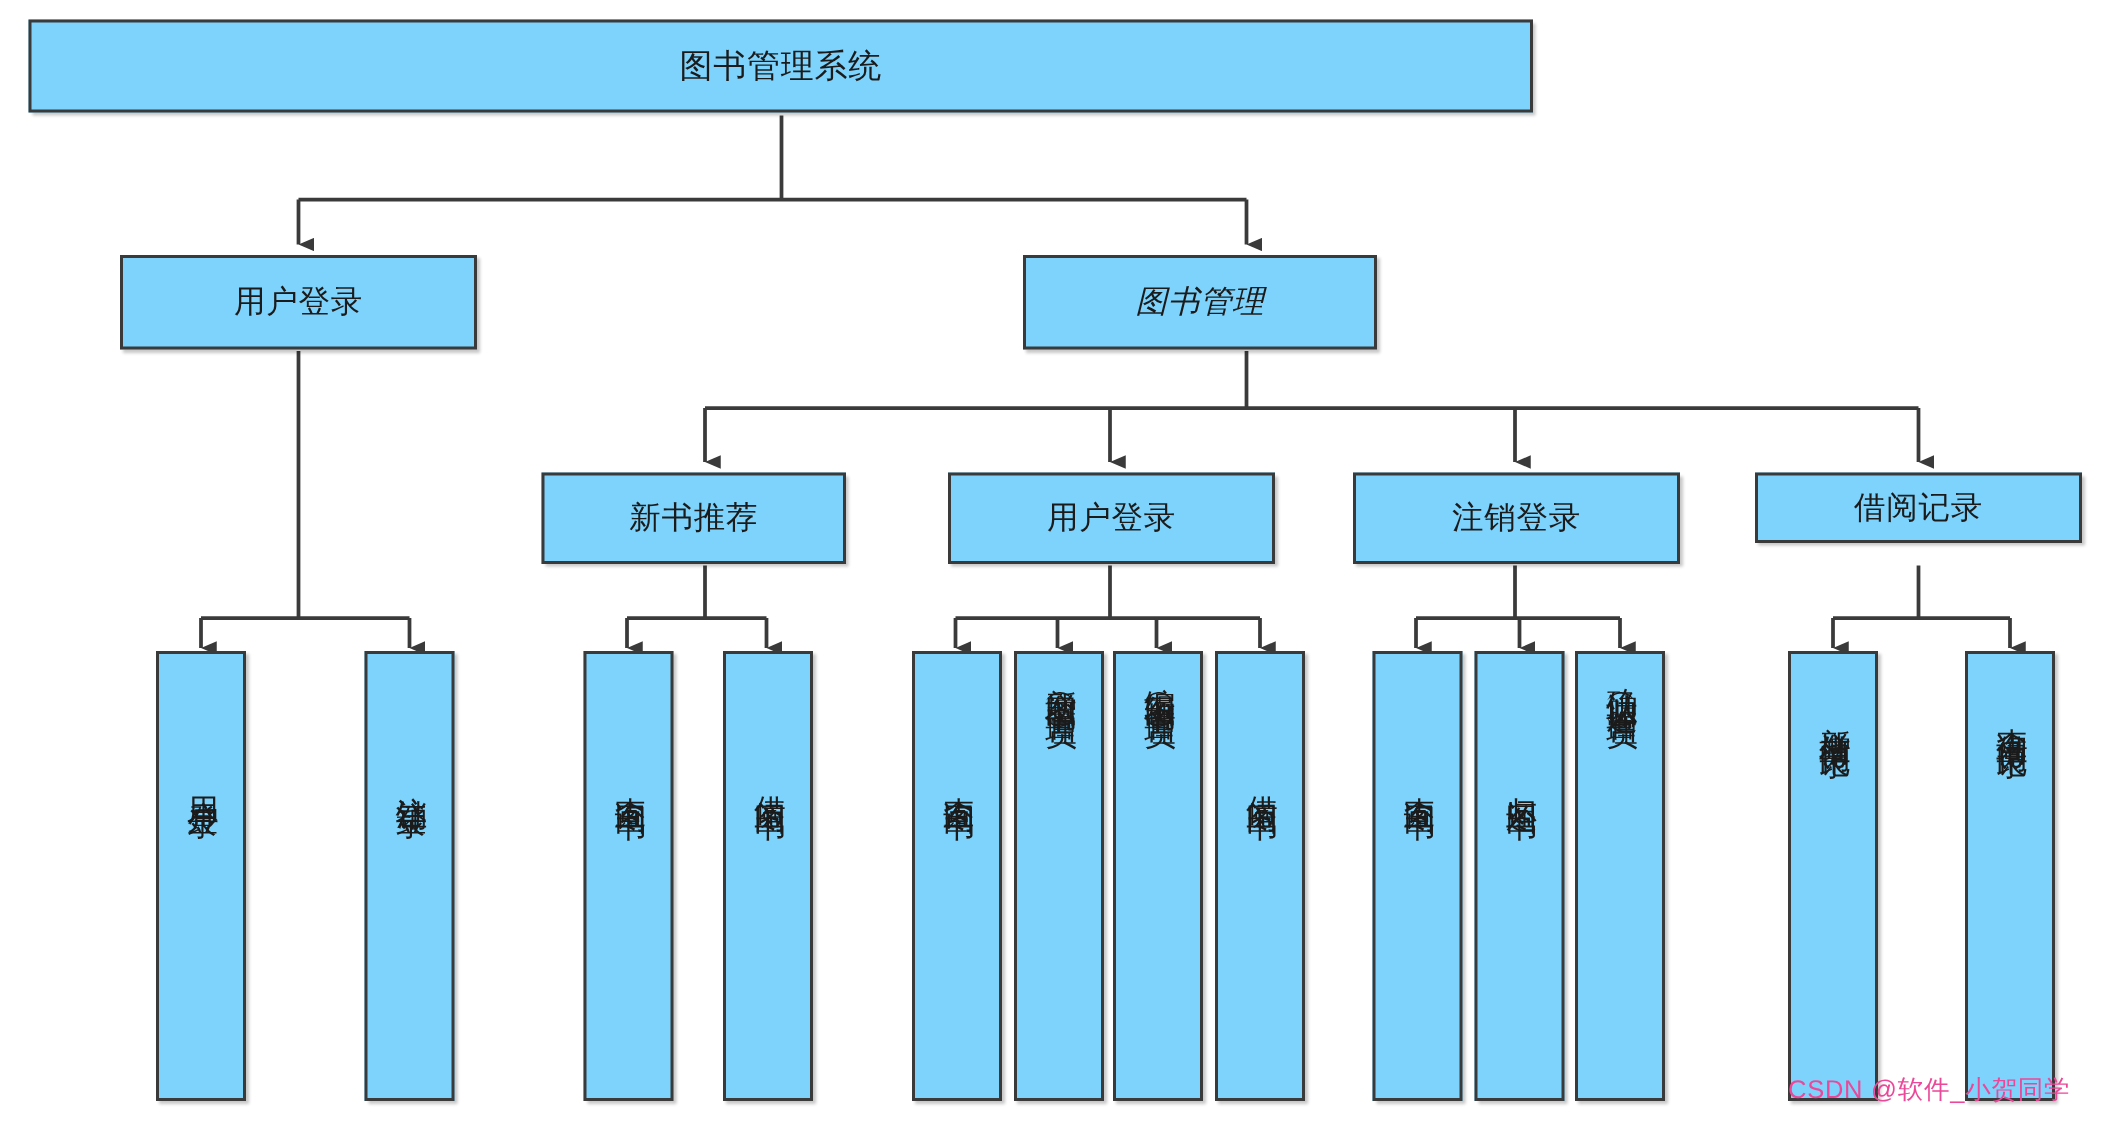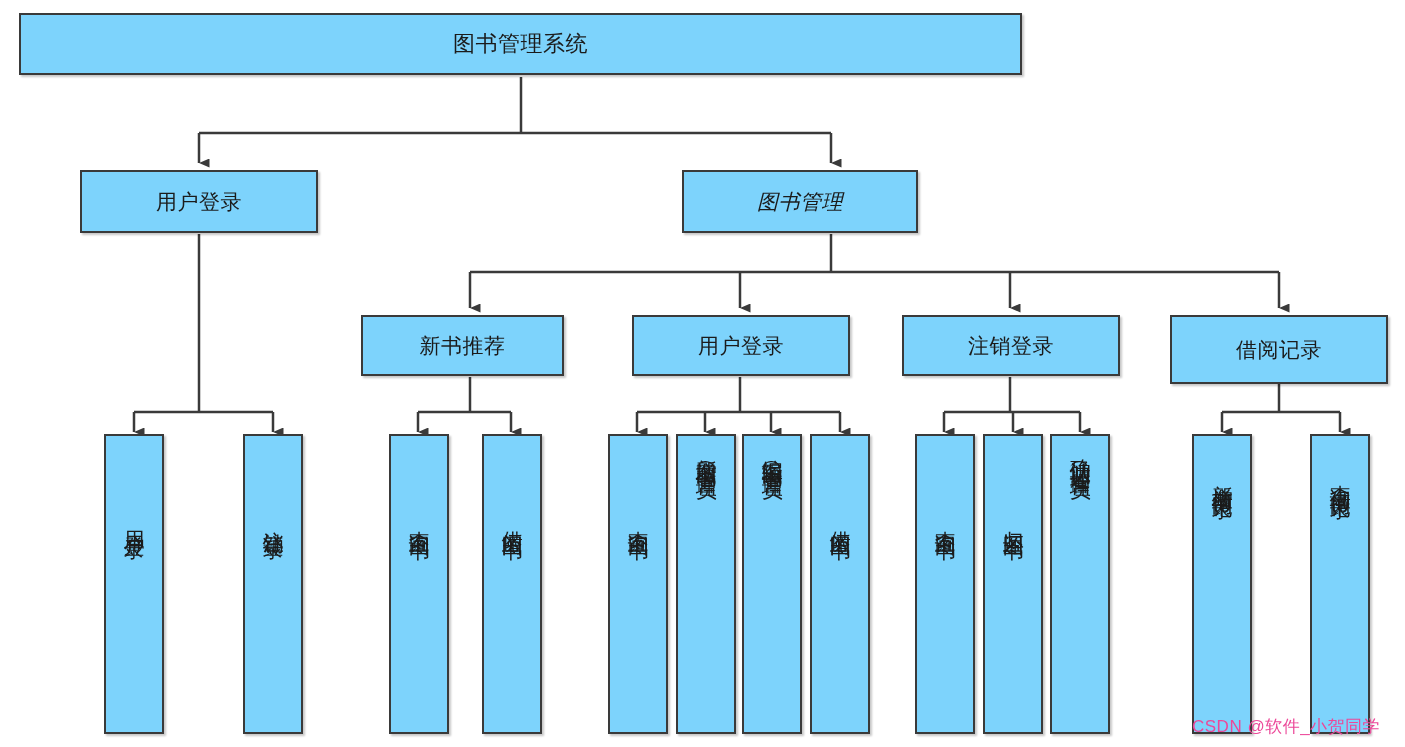--- a/index.html
+++ b/index.html
@@ -140,21 +140,21 @@
   </div>
 
   <div class="node" style="left:632px; top:315px; width:218px; height:61px;">
     <span class="label">用户登录</span>
   </div>
 
   <div class="node" style="left:902px; top:315px; width:218px; height:61px;">
     <span class="label">注销登录</span>
   </div>
 
-  <div class="node" style="left:1170px; top:315px; width:218px; height:69px;">
+  <div class="node" style="left:1170px; top:315px; width:218px; height:47px;">
     <span class="label">借阅记录</span>
   </div>
 
   <div class="node leaf" style="left:104px; top:434px; width:60px; height:300px; padding-top:78px;">
     <span class="label">用户登录</span>
   </div>
 
   <div class="node leaf" style="left:243px; top:434px; width:60px; height:300px; padding-top:78px;">
     <span class="label">注销登录</span>
   </div>

